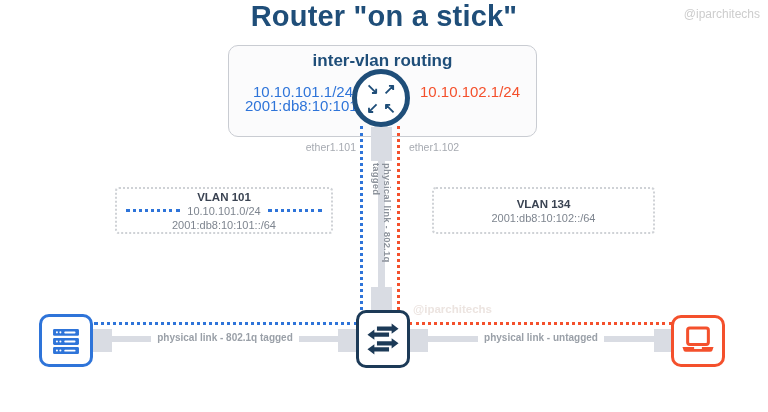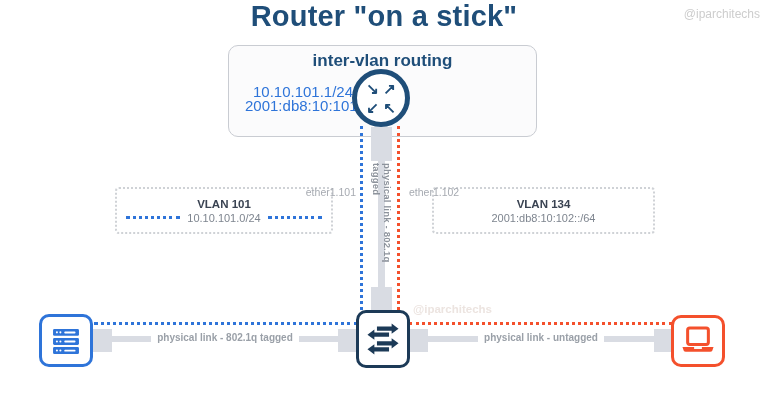--- a/index.html
+++ b/index.html
@@ -31,21 +31,21 @@
   .port{position:absolute;background:#D9DCE3;z-index:2;}
   .port-router{left:371px;top:127px;width:21px;height:34px;}
   .port-switch-top{left:371px;top:287px;width:21px;height:24px;}
   .vbar{position:absolute;left:378px;top:158px;width:7px;height:132px;background:#D9DCE3;z-index:1;}
   .vdots{position:absolute;top:126px;height:184px;width:0;z-index:3;}
   .vdots.blue{left:360px;border-left:3px dotted #2E74D9;}
   .vdots.red{left:397px;border-left:3px dotted #F4502C;}
   .vlabel{position:absolute;left:368px;top:163px;width:27px;height:126px;display:flex;align-items:center;
           justify-content:center;writing-mode:vertical-rl;font-size:9.5px;font-weight:700;
           color:#8D939C;letter-spacing:.2px;z-index:2;}
-  .ether{position:absolute;top:141px;font-size:10.5px;color:#A6AAB1;z-index:2;margin-top:45px;}
+  .ether{position:absolute;top:141px;font-size:10.5px;color:#A6AAB1;z-index:2;}
   .ether-left{left:290px;width:66px;text-align:right;}
   .ether-right{left:409px;width:70px;text-align:left;}
 
   
   .vlan-box{position:absolute;top:187px;height:47px;background:#fff;border:2px dotted #CFD2D6;
             border-radius:4px;box-sizing:border-box;display:flex;flex-direction:column;
             align-items:center;justify-content:center;line-height:14px;z-index:1;}
   .vlan-101{left:115px;width:218px;}
   .vlan-102{left:432px;width:223px;}
   .vlan-name{font-size:11.5px;font-weight:800;color:#3A4352;}
@@ -83,20 +83,21 @@
   <div class="wm-faint">@iparchitechs</div>
 
   <div class="router-panel">
     <div class="panel-title">inter-vlan routing</div>
   </div>
   <div class="ip-block ip-left">
     <div>10.10.101.1/24</div>
     <div>2001:db8:10:101::1/64</div>
   </div>
   <div class="ip-block ip-right">
+    <div>10.10.102.1/24</div>
   </div>
   <div class="router-circle">
     <span>↘</span>
     <span>↗</span>
     <span>↙</span>
     <span>↖</span>
   </div>
 
   <div class="port port-router"></div>
   <div class="vbar"></div>
@@ -107,20 +108,21 @@
   <div class="ether ether-left">ether1.101</div>
   <div class="ether ether-right">ether1.102</div>
 
   <div class="vlan-box vlan-101">
     <div class="vlan-name">VLAN 101</div>
     <div class="vlan-mid">
       <span class="seg"></span>
       <span class="vip">10.10.101.0/24</span>
       <span class="seg"></span>
     </div>
+    <div class="vip">2001:db8:10:101::/64</div>
   </div>
 
   <div class="vlan-box vlan-102">
     <div class="vlan-name">VLAN 134</div>
     <div class="vip">2001:db8:10:102::/64</div>
   </div>
 
   <div class="hdots blue"></div>
   <div class="hdots red"></div>
 

